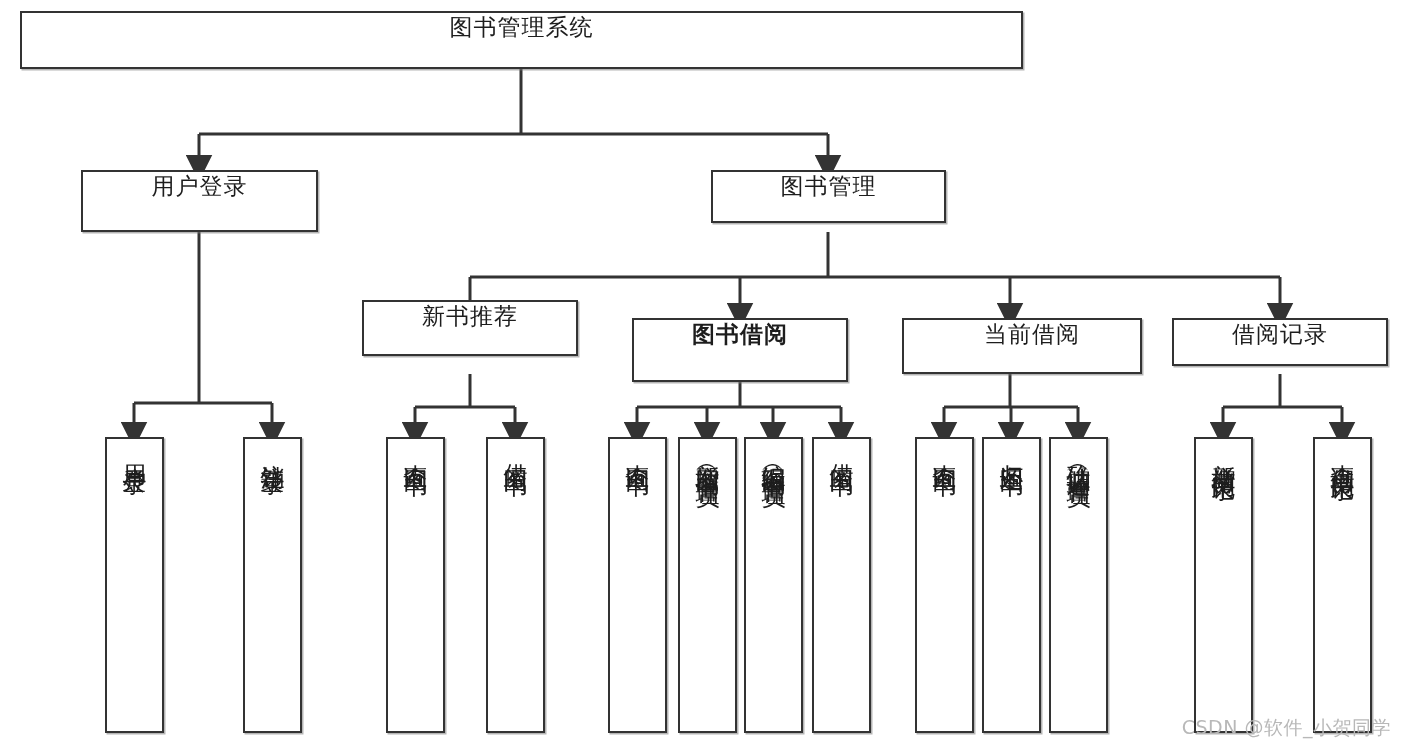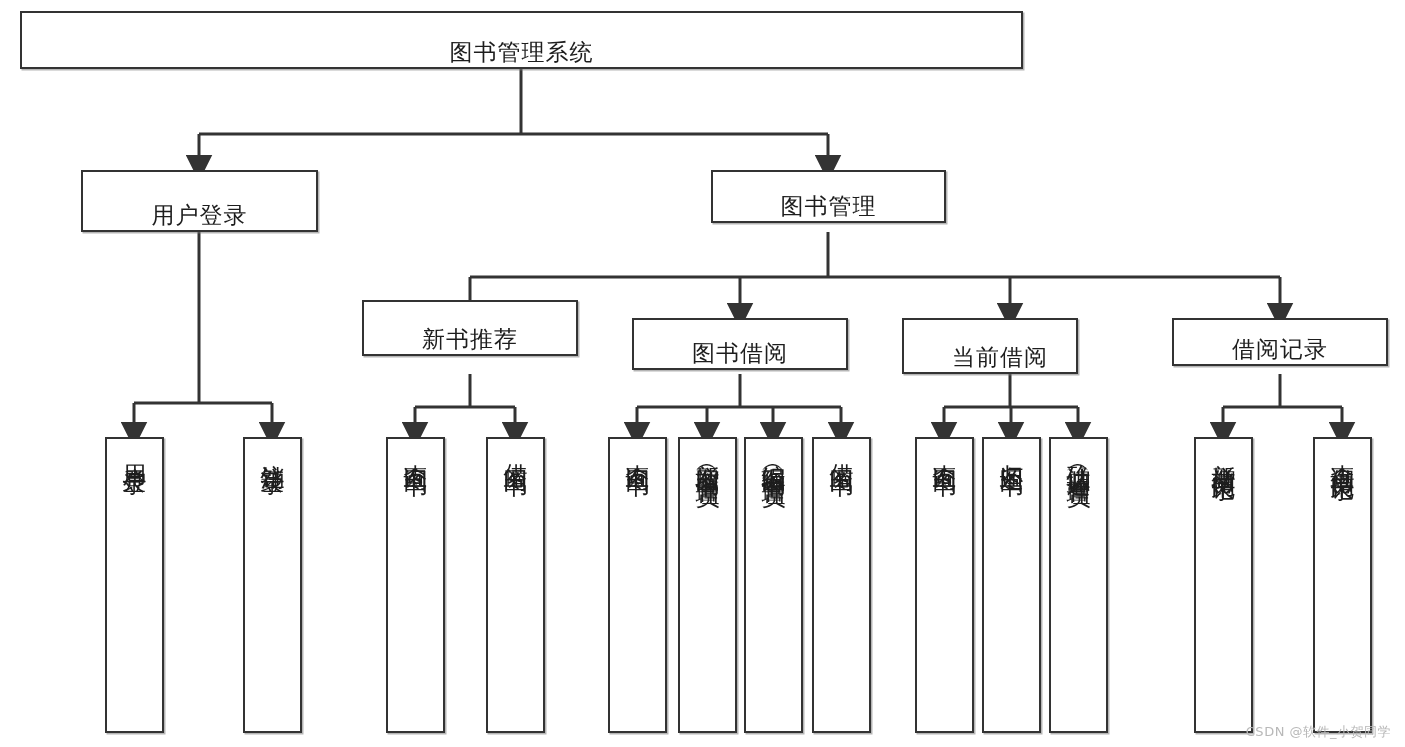--- a/index.html
+++ b/index.html
@@ -27,21 +27,21 @@
     height: 747px;
     pointer-events: none;
   }
   .node {
     position: absolute;
     box-sizing: border-box;
     background: #ffffff;
     border: 2px solid #333333;
     box-shadow: 1.5px 1.5px 0 0 rgba(120,120,120,0.55);
     display: flex;
-    align-items: flex-end;
+    align-items: flex-start;
     justify-content: center;
     color: #1d1d1d;
     line-height: 1.25;
     z-index: 2;
   }
   .node .label {
     text-align: center;
     white-space: pre-line;
   }
   .node.horizontal .label {
@@ -57,21 +57,21 @@
     writing-mode: vertical-rl;
     text-orientation: upright;
     font-size: 24px;
     letter-spacing: 3px;
     line-height: 1;
   }
   #watermark {
     position: absolute;
     right: 14px;
     bottom: 6px;
-    font-size: 13px;
+    font-size: 19px;
     color: #b8b8b8;
     letter-spacing: 0.5px;
     z-index: 5;
     white-space: nowrap;
     font-family: "DejaVu Sans", "Liberation Sans", sans-serif;
   }
 </style>
 </head>
 <body>
 
@@ -126,24 +126,24 @@
       </div>
       <div class="node horizontal" style="left: 81px; top: 170px; width: 237px; height: 62px;">
         <span class="label">用户登录</span>
       </div>
       <div class="node horizontal" style="left: 711px; top: 170px; width: 235px; height: 53px;">
         <span class="label">图书管理</span>
       </div>
       <div class="node horizontal" style="left: 362px; top: 300px; width: 216px; height: 56px;">
         <span class="label">新书推荐</span>
       </div>
-      <div class="node horizontal" style="left: 632px; top: 318px; width: 216px; height: 52px;">
+      <div class="node horizontal" style="left: 632px; top: 318px; width: 216px; height: 64px; font-weight: bold;">
         <span class="label">图书借阅</span>
       </div>
-      <div class="node horizontal" style="left: 902px; top: 318px; width: 176px; height: 56px; padding-left: 20px;">
+      <div class="node horizontal" style="left: 902px; top: 318px; width: 240px; height: 56px; padding-left: 20px;">
         <span class="label">当前借阅</span>
       </div>
       <div class="node horizontal" style="left: 1172px; top: 318px; width: 216px; height: 48px;">
         <span class="label">借阅记录</span>
       </div>
       <div class="node vertical" style="left: 105px; top: 437px; width: 59px; height: 296px;">
         <span class="label">用户登录</span>
       </div>
       <div class="node vertical" style="left: 243px; top: 437px; width: 59px; height: 296px;">
         <span class="label">注销登录</span>

